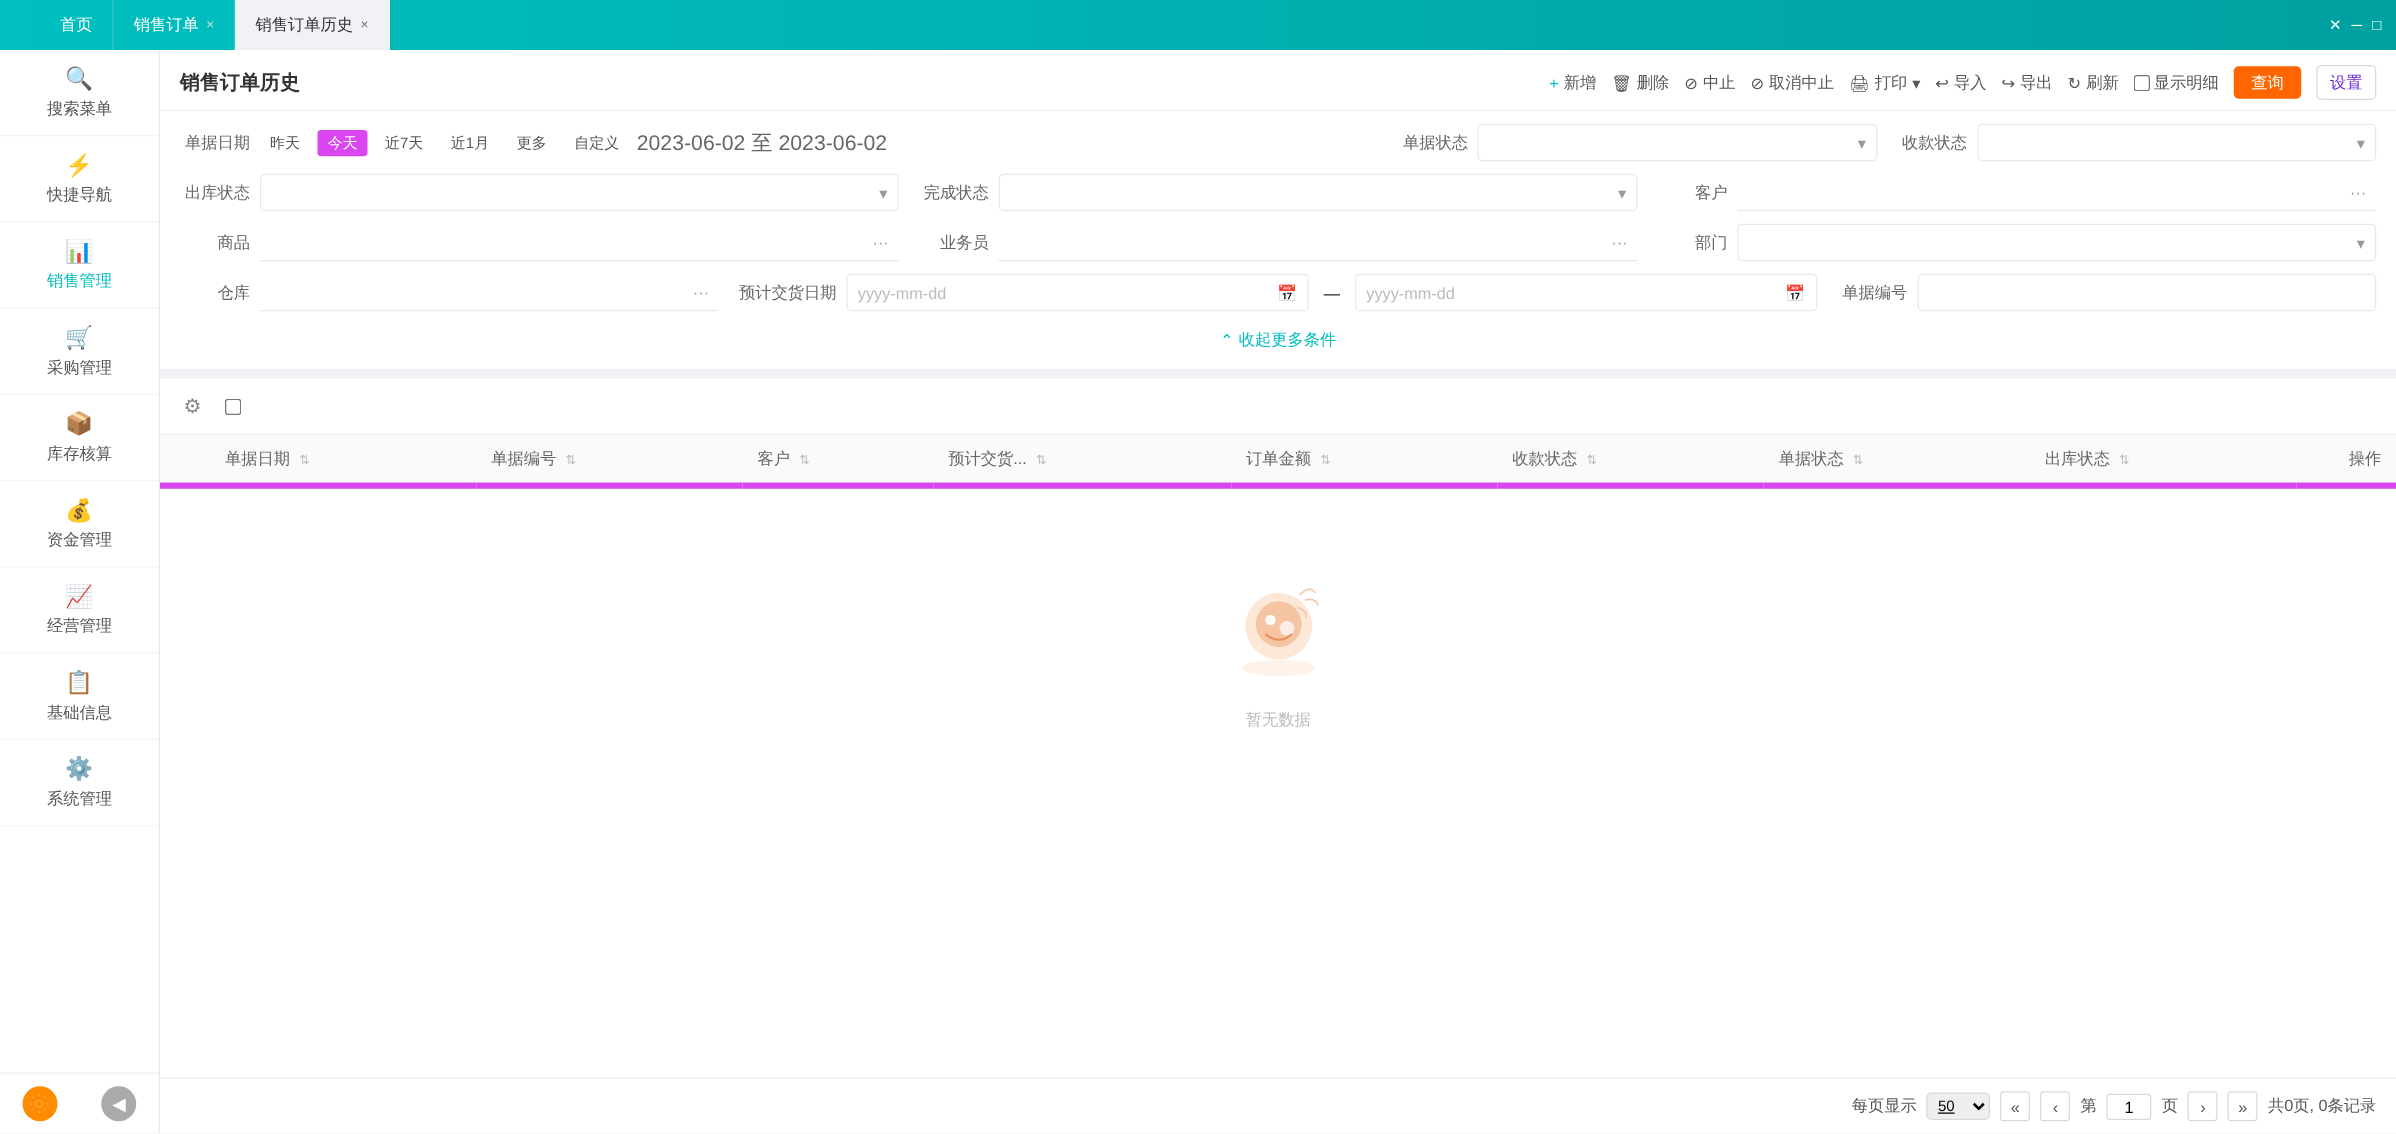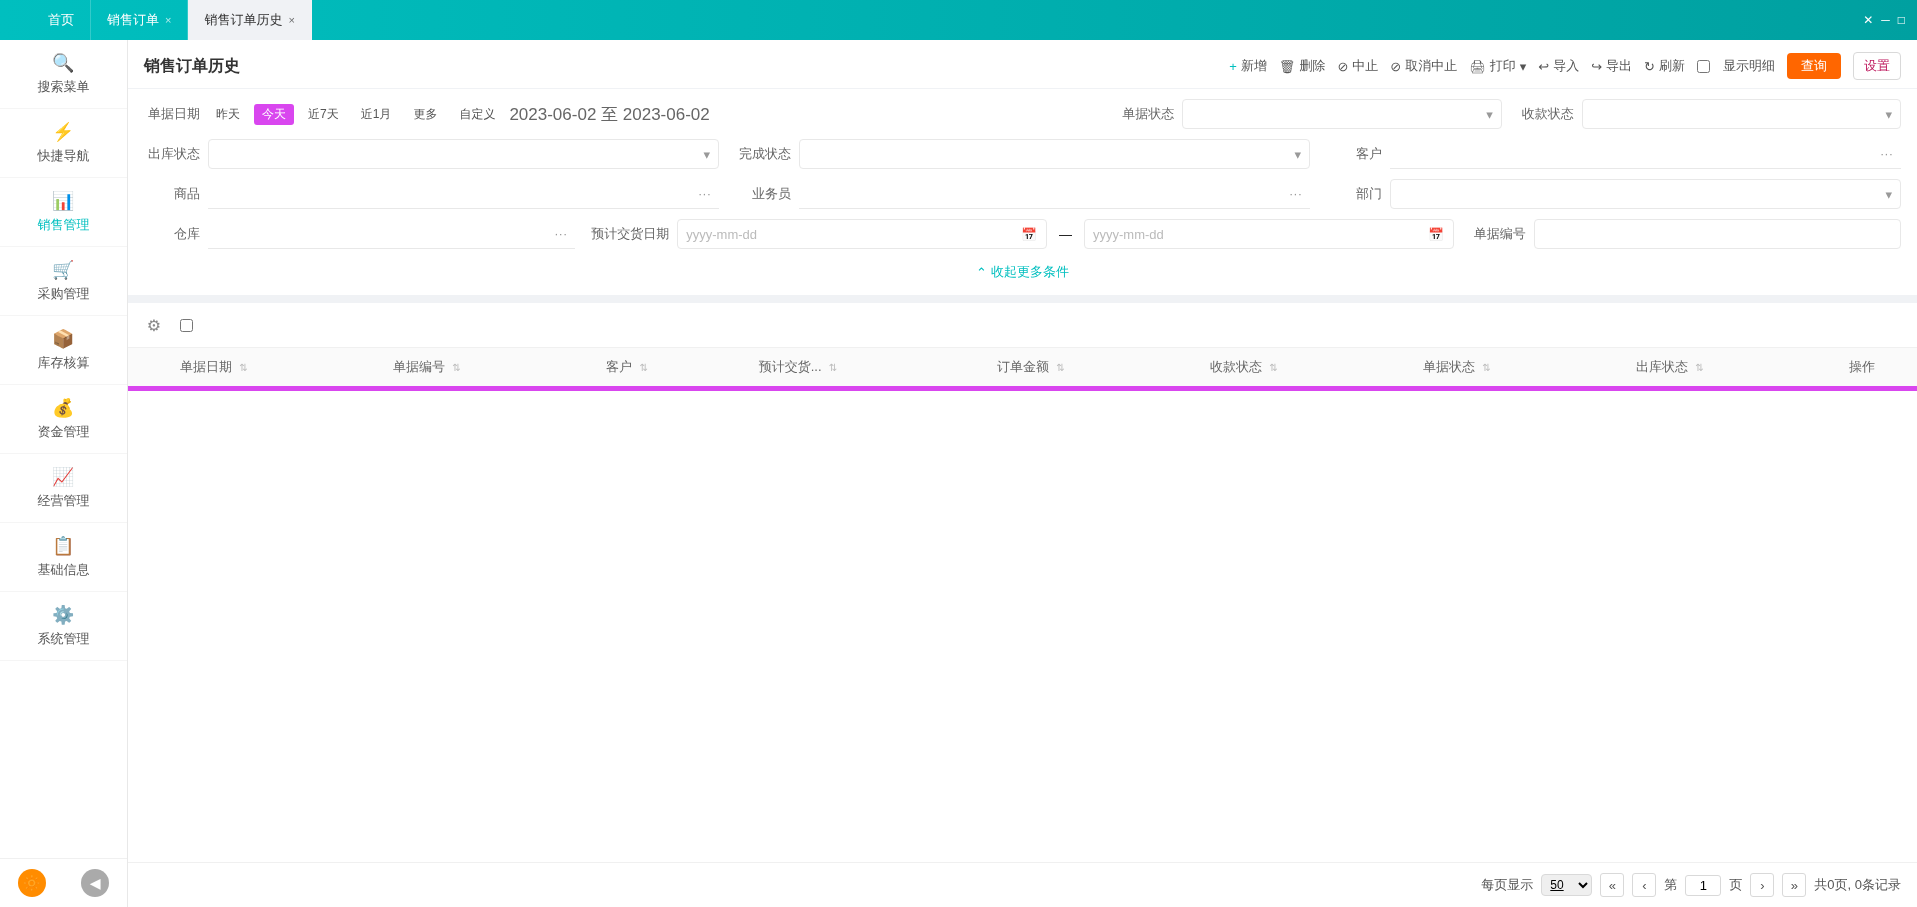--- a/index.html
+++ b/index.html
@@ -152,21 +152,21 @@
       font-size: 13px;
     }
     .toolbar-btn.primary {
       background: #ff6600;
       color: white;
       padding: 4px 14px;
       border-radius: 4px;
     }
     .toolbar-btn.secondary {
       background: white;
-      color: #be185d;
+      color: #6d28d9;
       padding: 4px 10px;
       border-radius: 4px;
       border: 1px solid #d9d9d9;
     }
 
     
     .filter-area {
       background: white;
       padding: 10px 16px;
       margin-top: 1px;
@@ -286,21 +286,21 @@
       padding: 10px 12px;
       text-align: left;
       color: #666;
       font-weight: normal;
       font-size: 12px;
       border-bottom: 1px solid #e8e8e8;
       white-space: nowrap;
     }
     thead th .sort-icon { margin-left: 4px; color: #bbb; font-size: 10px; }
     .checkbox-col { width: 40px; text-align: center; }
-    .operations-col { width: 80px; text-align: left; }
+    .operations-col { width: 80px; text-align: right; }
 
     
     .empty-state {
       flex: 1;
       display: flex;
       flex-direction: column;
       align-items: center;
       justify-content: center;
       padding: 60px 0;
     }
@@ -345,21 +345,21 @@
     .page-input {
       width: 36px;
       border: 1px solid #d9d9d9;
       border-radius: 3px;
       text-align: center;
       padding: 2px 4px;
     }
     .display-cols-btn {
       display: flex;
       align-items: center;
-      gap: 13px;
+      gap: 3px;
       cursor: pointer;
       color: #555;
     }
   </style>
 </head>
 <body>
 
 <div class="top-bar">
   <div class="top-bar-tabs">
     <div class="top-tab">
@@ -635,20 +635,34 @@
                 </th>
                 <th class="operations-col">
                   <span>操作</span>
                 </th>
               </tr>
             </thead>
             <tbody>
             </tbody>
           </table>
 
+          <div class="empty-state">
+            <svg class="empty-icon" viewBox="0 0 120 120" xmlns="http://www.w3.org/2000/svg">
+              <ellipse cx="60" cy="100" rx="35" ry="8" fill="#fde8d8" opacity="0.5"></ellipse>
+              <circle cx="60" cy="60" r="32" fill="#fde8d8"></circle>
+              <circle cx="60" cy="58" r="22" fill="#f5c5a3"></circle>
+              <circle cx="52" cy="54" r="5" fill="white" opacity="0.9"></circle>
+              <circle cx="68" cy="62" r="7" fill="white" opacity="0.7"></circle>
+              <path d="M48 68 Q60 78 72 68" stroke="#e8905a" stroke-width="2" fill="none" stroke-linecap="round"></path>
+              <path d="M80 30 Q90 20 95 28" stroke="#f5c5a3" stroke-width="1.5" fill="none"></path>
+              <path d="M85 35 Q95 32 98 40" stroke="#f5c5a3" stroke-width="1.5" fill="none"></path>
+              <path d="M78 42 Q88 45 86 52" stroke="#f5c5a3" stroke-width="1.5" fill="none"></path>
+            </svg>
+            <span class="empty-text">暂无数据</span>
+          </div>
         </div>
 
         <div class="pagination">
           <span>每页显示</span>
           <select class="pagination-select">
             <option>50</option>
             <option>10</option>
             <option>20</option>
             <option>100</option>
           </select>

